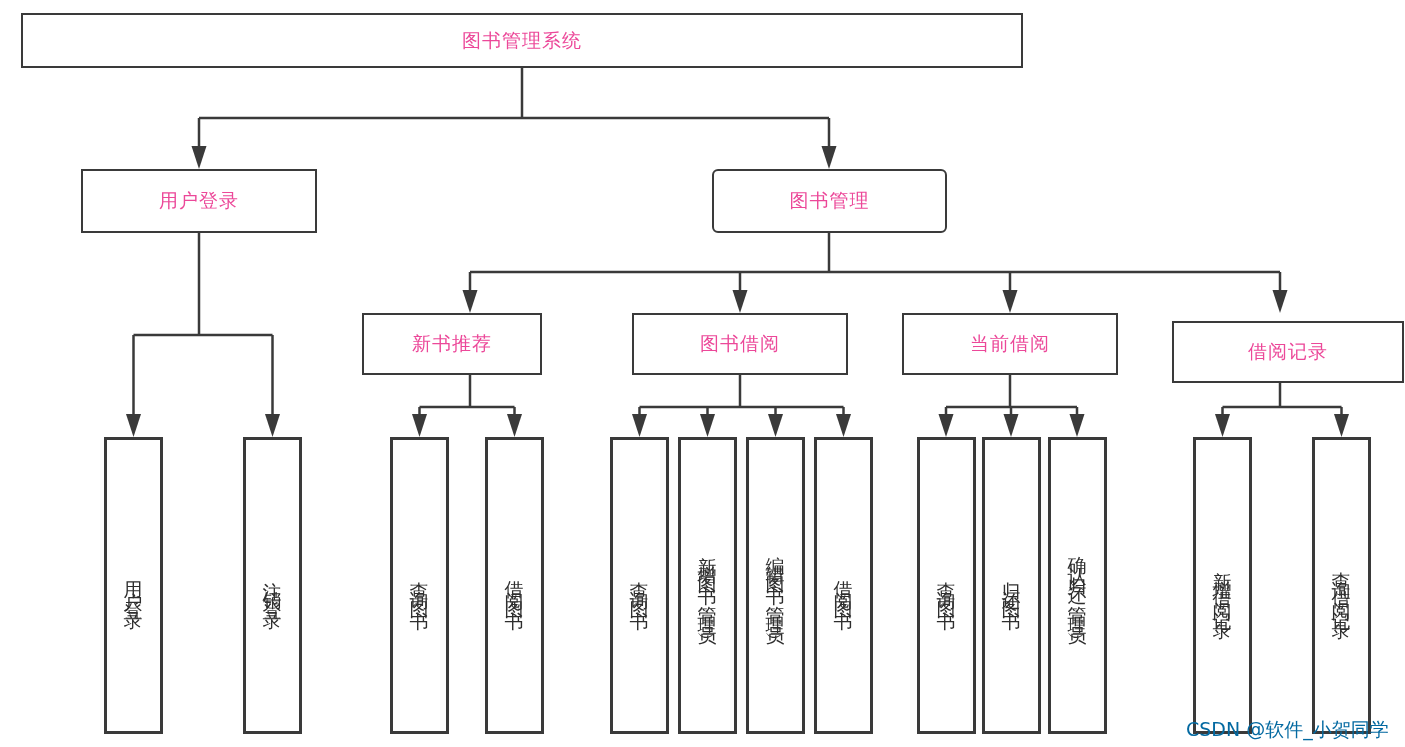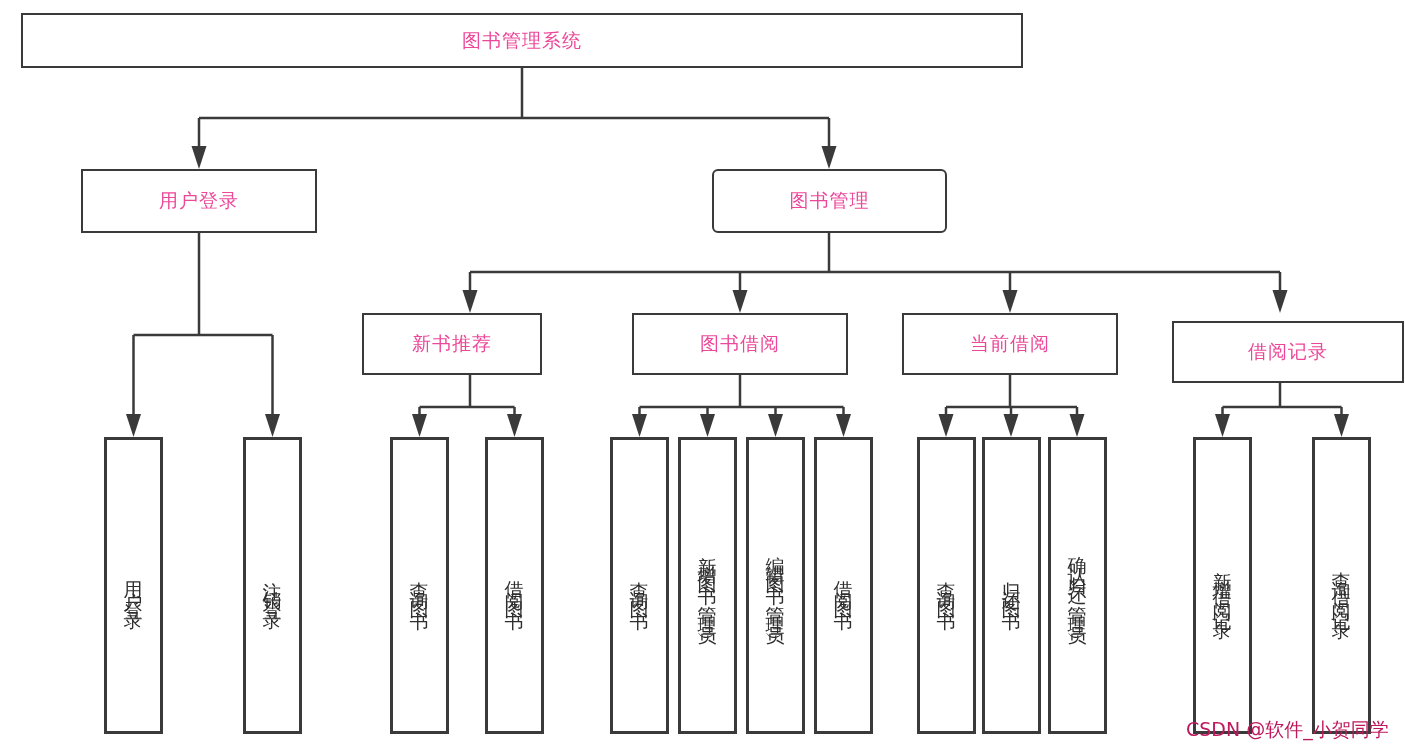--- a/index.html
+++ b/index.html
@@ -50,21 +50,21 @@
     letter-spacing: 10px;
     line-height: 1;
     color: #2e2e2e;
     white-space: nowrap;
   }
   .watermark {
     position: absolute;
     left: 1186px;
     top: 717px;
     font-size: 19px;
-    color: #be185d;
+    color: #0369a1;
     z-index: 6;
     white-space: nowrap;
   }
 </style>
 </head>
 <body>
 
 <div id="canvas">
 
   <svg id="connectors" viewBox="0 0 1405 747" xmlns="http://www.w3.org/2000/svg">

